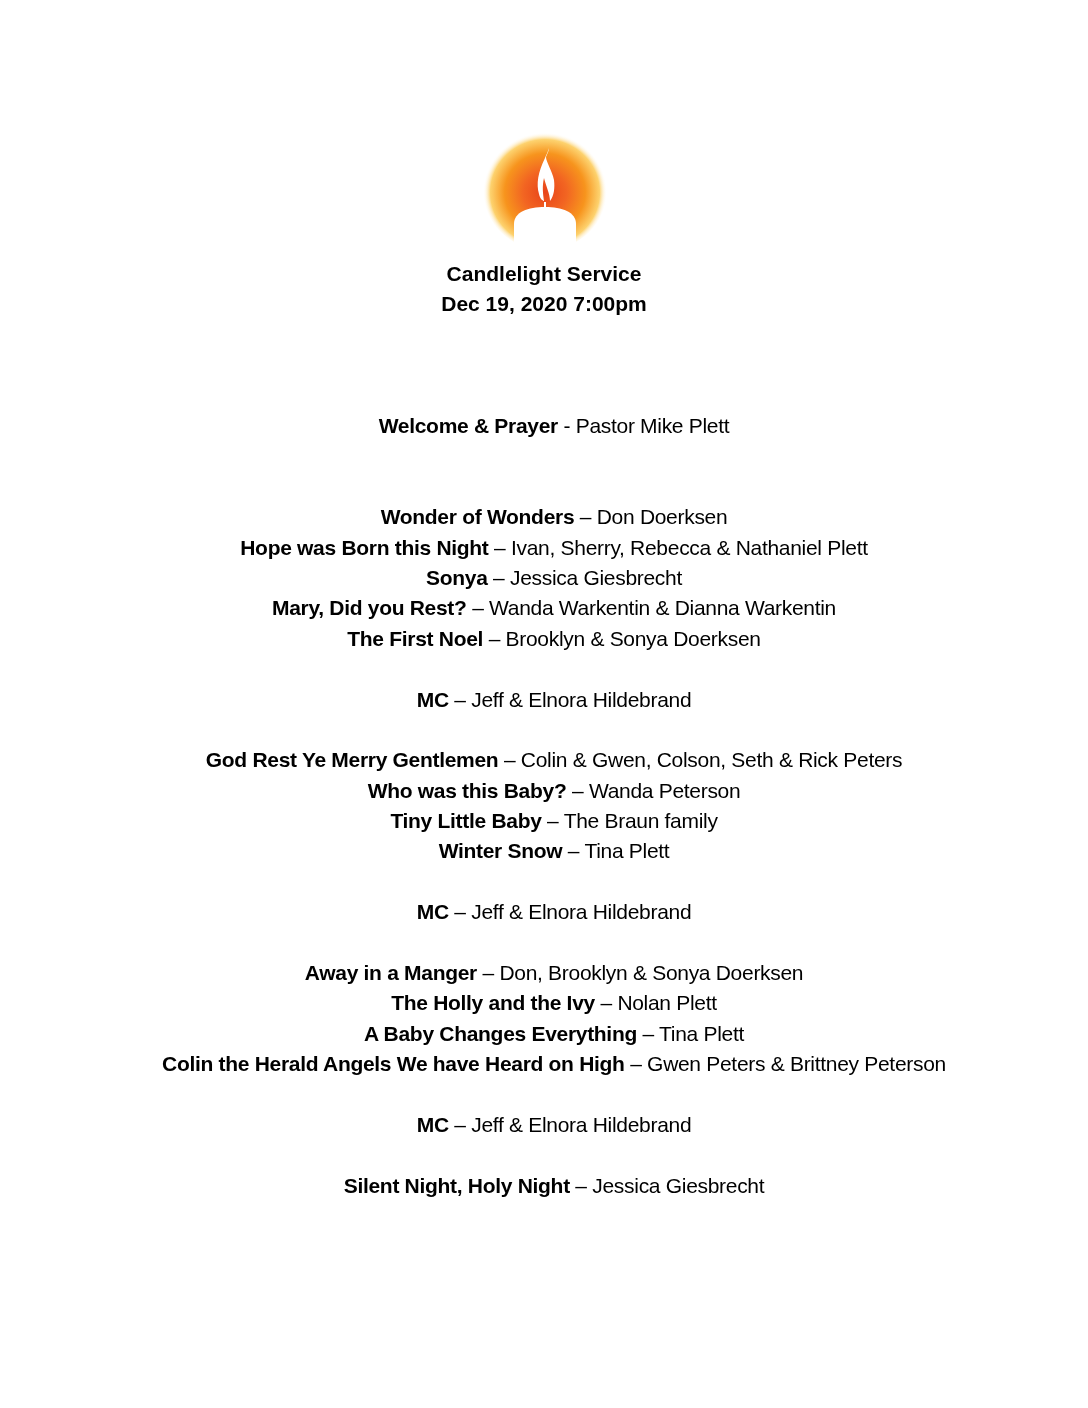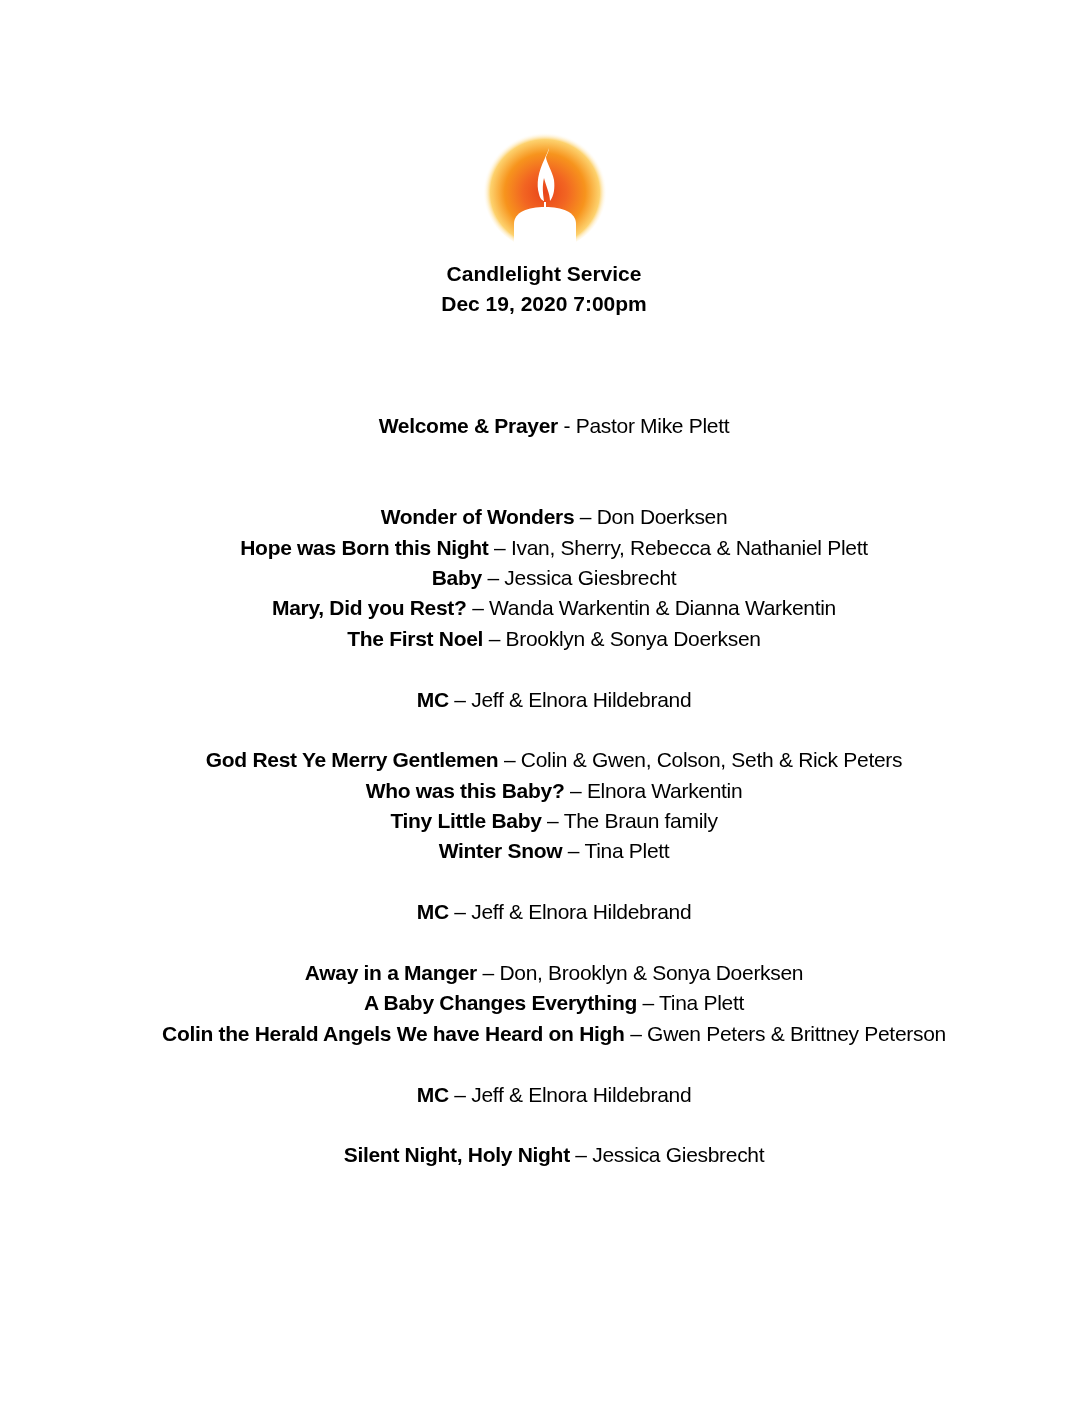--- a/index.html
+++ b/index.html
@@ -96,34 +96,35 @@
     <div>Candlelight Service</div>
     <div>Dec 19, 2020 7:00pm</div>
   </div>
 
   <div class="program" id="program">
       <div class="line"><span class="item-title">Welcome &amp; Prayer</span><span class="item-sep"> - </span><span class="item-performer">Pastor Mike Plett</span></div>
       <div class="line gap"></div>
       <div class="line gap"></div>
       <div class="line"><span class="item-title">Wonder of Wonders</span><span class="item-sep"> – </span><span class="item-performer">Don Doerksen</span></div>
       <div class="line"><span class="item-title">Hope was Born this Night</span><span class="item-sep"> – </span><span class="item-performer">Ivan, Sherry, Rebecca &amp; Nathaniel Plett</span></div>
-      <div class="line"><span class="item-title">Baby</span><span class="item-sep"> – </span><span class="item-performer">Jessica Giesbrecht</span></div>
+      <div class="line"><span class="item-title">Sonya</span><span class="item-sep"> – </span><span class="item-performer">Jessica Giesbrecht</span></div>
       <div class="line"><span class="item-title">Mary, Did you Rest?</span><span class="item-sep"> – </span><span class="item-performer">Wanda Warkentin &amp; Dianna Warkentin</span></div>
       <div class="line"><span class="item-title">The First Noel</span><span class="item-sep"> – </span><span class="item-performer">Brooklyn &amp; Sonya Doerksen</span></div>
       <div class="line gap"></div>
       <div class="line"><span class="item-title">MC</span><span class="item-sep"> – </span><span class="item-performer">Jeff &amp; Elnora Hildebrand</span></div>
       <div class="line gap"></div>
       <div class="line"><span class="item-title">God Rest Ye Merry Gentlemen</span><span class="item-sep"> – </span><span class="item-performer">Colin &amp; Gwen, Colson, Seth &amp; Rick Peters</span></div>
-      <div class="line"><span class="item-title">Who was this Baby?</span><span class="item-sep"> – </span><span class="item-performer">Elnora Warkentin</span></div>
+      <div class="line"><span class="item-title">Who was this Baby?</span><span class="item-sep"> – </span><span class="item-performer">Wanda Peterson</span></div>
       <div class="line"><span class="item-title">Tiny Little Baby</span><span class="item-sep"> – </span><span class="item-performer">The Braun family</span></div>
       <div class="line"><span class="item-title">Winter Snow</span><span class="item-sep"> – </span><span class="item-performer">Tina Plett</span></div>
       <div class="line gap"></div>
       <div class="line"><span class="item-title">MC</span><span class="item-sep"> – </span><span class="item-performer">Jeff &amp; Elnora Hildebrand</span></div>
       <div class="line gap"></div>
       <div class="line"><span class="item-title">Away in a Manger</span><span class="item-sep"> – </span><span class="item-performer">Don, Brooklyn &amp; Sonya Doerksen</span></div>
+      <div class="line"><span class="item-title">The Holly and the Ivy</span><span class="item-sep"> – </span><span class="item-performer">Nolan Plett</span></div>
       <div class="line"><span class="item-title">A Baby Changes Everything</span><span class="item-sep"> – </span><span class="item-performer">Tina Plett</span></div>
       <div class="line"><span class="item-title">Colin the Herald Angels We have Heard on High</span><span class="item-sep"> – </span><span class="item-performer">Gwen Peters &amp; Brittney Peterson</span></div>
       <div class="line gap"></div>
       <div class="line"><span class="item-title">MC</span><span class="item-sep"> – </span><span class="item-performer">Jeff &amp; Elnora Hildebrand</span></div>
       <div class="line gap"></div>
       <div class="line"><span class="item-title">Silent Night, Holy Night</span><span class="item-sep"> – </span><span class="item-performer">Jessica Giesbrecht</span></div>
     </div>
 
 </div>
 

